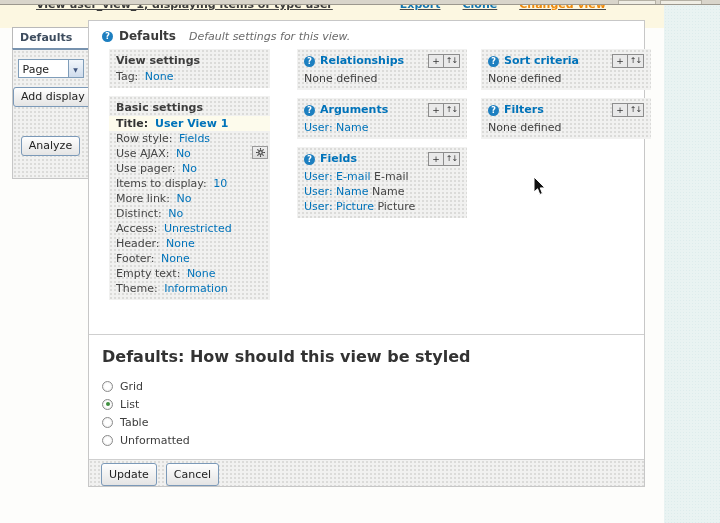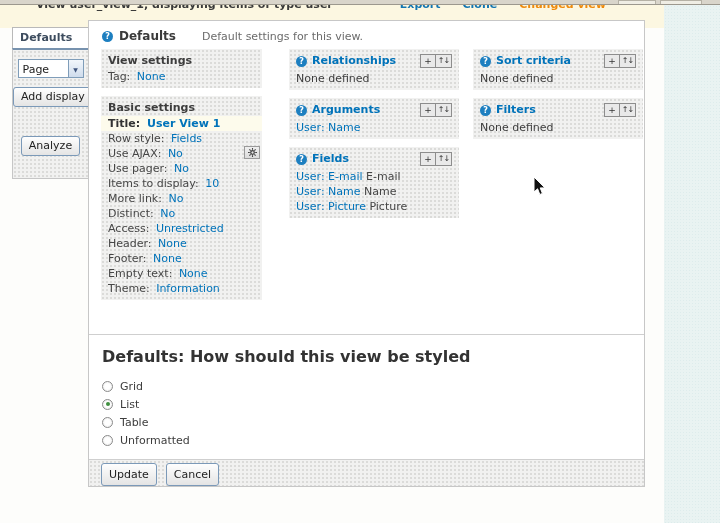--- a/index.html
+++ b/index.html
@@ -13,21 +13,21 @@
 
   
   .browser-edge { position:absolute; top:0; left:0; width:720px; height:5px;
     background:#d9d5cb; border-bottom:1px solid #9c988e; }
   .edge-tab { position:absolute; top:0; height:4px; background:#efede4; border:1px solid #b5b1a5; border-bottom:none; }
   .edge-tab.t1 { left:618px; width:38px; }
   .edge-tab.t2 { left:660px; width:42px; }
 
   
   .top-bar { position:absolute; top:5px; left:0; width:664px; height:23px;
-    background:#fcf7e1; overflow:hidden; }
+    background:#fcf7e1; overflow:hidden;text-decoration:underline; }
   .top-bar-inner { display:flex; justify-content:space-between; align-items:flex-start;
     line-height:15px; margin-top:-8px; padding:0 58px 0 36px; font-weight:bold; }
   .top-title { color:#3a3a3a; white-space:nowrap; }
   .top-links { display:flex; gap:22px; white-space:nowrap; }
   .top-links a { color:#1175b2; }
   .top-links a.changed { color:#ef8a0c; }
 
   
   .side-strip { position:absolute; top:5px; right:0; width:56px; height:518px;
     background-color:#e9f3f2;
@@ -53,27 +53,27 @@
     background:linear-gradient(#fefefe,#e4e4e4); color:#222; padding:2px 7px 3px;
     font-size:11px; font-family:inherit; cursor:pointer; white-space:nowrap; }
   .btn-add { display:block; margin:9px auto 0; }
   .btn-analyze { display:block; margin:29px auto 0; }
 
   
   .panel { position:absolute; left:88px; top:20px; width:557px; height:467px;
     background:#fff; border:1px solid #c7c7c7; }
   .panel-header { position:absolute; top:8px; left:13px; display:flex; align-items:center; }
   .panel-heading { font-weight:bold; font-size:12px; color:#3a3a3a; margin-left:6px; }
-  .panel-subheading { color:#6b6b6b; margin-left:26px; }
+  .panel-subheading { font-style:italic; color:#6b6b6b; margin-left:13px; }
 
   .help-icon { display:inline-block; width:11px; height:11px; border-radius:50%;
     background:#1d7fc0; color:#fff; font-size:8px; font-weight:bold; text-align:center;
     line-height:11px; flex:0 0 auto; }
 
-  .col { position:absolute; top:28px; }
+  .col { position:absolute; top:28px;margin-left:8px; }
   .col1 { left:12px;  width:161px; }
   .col2 { left:200px; width:170px; }
   .col3 { left:384px; width:170px; }
 
   .block { padding:4px 7px; margin-bottom:8px; position:relative; }
   .block-title { font-weight:bold; color:#3d3d3d; line-height:16px; }
   .block-head { display:flex; align-items:center; line-height:16px; margin-bottom:2px; }
   .block-head .title-link { font-weight:bold; color:#0073ba; margin-left:5px; }
   .mini-btns { display:flex; margin-left:auto; border:1px solid #8d8d8d; background:#e9e9e9; }
   .mini { width:15px; height:12px; font-size:8px; line-height:12px; text-align:center;

